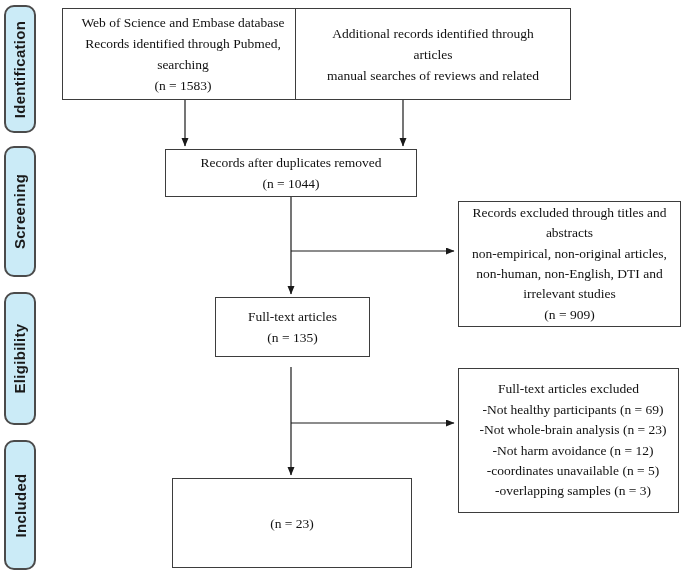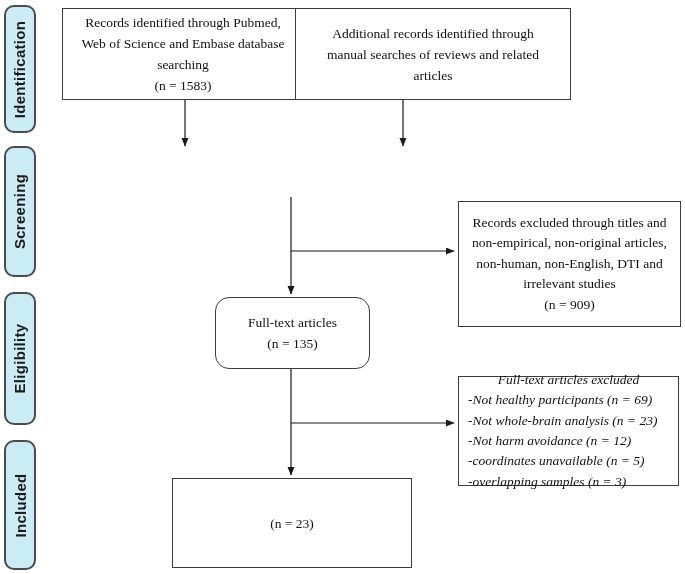--- a/index.html
+++ b/index.html
@@ -42,21 +42,21 @@
     flex-direction: column;
     justify-content: center;
     text-align: center;
     font-size: 13.5px;
     line-height: 21px;
   }
   .fbox .line { display: block; }
   .fbox-left-list { line-height: 20.4px; }
   .fbox-left-list .item {
     display: block;
-    text-align: left;
+    text-align: center;
     padding-left: 9px;
   }
   .connectors {
     position: absolute;
     left: 0; top: 0;
     width: 685px; height: 574px;
     pointer-events: none;
   }
 </style>
 </head>
@@ -85,47 +85,52 @@
     <span>Screening</span>
   </div>
   <div class="stage" style="top:292px; height:133px;">
     <span>Eligibility</span>
   </div>
   <div class="stage" style="top:440px; height:130px;">
     <span>Included</span>
   </div>
 
   <div class="fbox" style="left:62px; top:8px; width:242px; height:92px;">
+    <span class="line">Web of Science and Embase database</span>
     <span class="line">Records identified through Pubmed,</span>
-    <span class="line">Web of Science and Embase database</span>
     <span class="line">searching</span>
     <span class="line">(n = 1583)</span>
   </div>
 
   <div class="fbox" style="left:295px; top:8px; width:276px; height:92px;">
     <span class="line">Additional records identified through</span>
+    <span class="line">articles</span>
     <span class="line">manual searches of reviews and related</span>
-    <span class="line">articles</span>
   </div>
 
+  <div class="fbox" style="left:165px; top:149px; width:252px; height:48px;">
+    <span class="line">Records after duplicates removed</span>
+    <span class="line">(n = 1044)</span>
+  </div>
 
   <div class="fbox" style="left:458px; top:201px; width:223px; height:126px; line-height:20.4px;">
     <span class="line">Records excluded through titles and</span>
+    <span class="line">abstracts</span>
     <span class="line">non-empirical, non-original articles,</span>
     <span class="line">non-human, non-English, DTI and</span>
     <span class="line">irrelevant studies</span>
     <span class="line">(n = 909)</span>
   </div>
 
-  <div class="fbox" style="left:215px; top:297px; width:155px; height:72px;border-radius:14px;">
+  <div class="fbox" style="left:215px; top:297px; width:155px; height:60px;">
     <span class="line">Full-text articles</span>
     <span class="line">(n = 135)</span>
   </div>
 
-  <div class="fbox fbox-left-list" style="left:458px; top:376px; width:221px; height:110px;font-style:italic;">
+  <div class="fbox fbox-left-list" style="left:458px; top:368px; width:221px; height:145px;">
     <span class="line">Full-text articles excluded</span>
     <span class="item">-Not healthy participants (n = 69)</span>
     <span class="item">-Not whole-brain analysis (n = 23)</span>
     <span class="item">-Not harm avoidance (n = 12)</span>
     <span class="item">-coordinates unavailable (n = 5)</span>
     <span class="item">-overlapping samples (n = 3)</span>
   </div>
 
   <div class="fbox" style="left:172px; top:478px; width:240px; height:90px;">
     <span class="line">(n = 23)</span>

